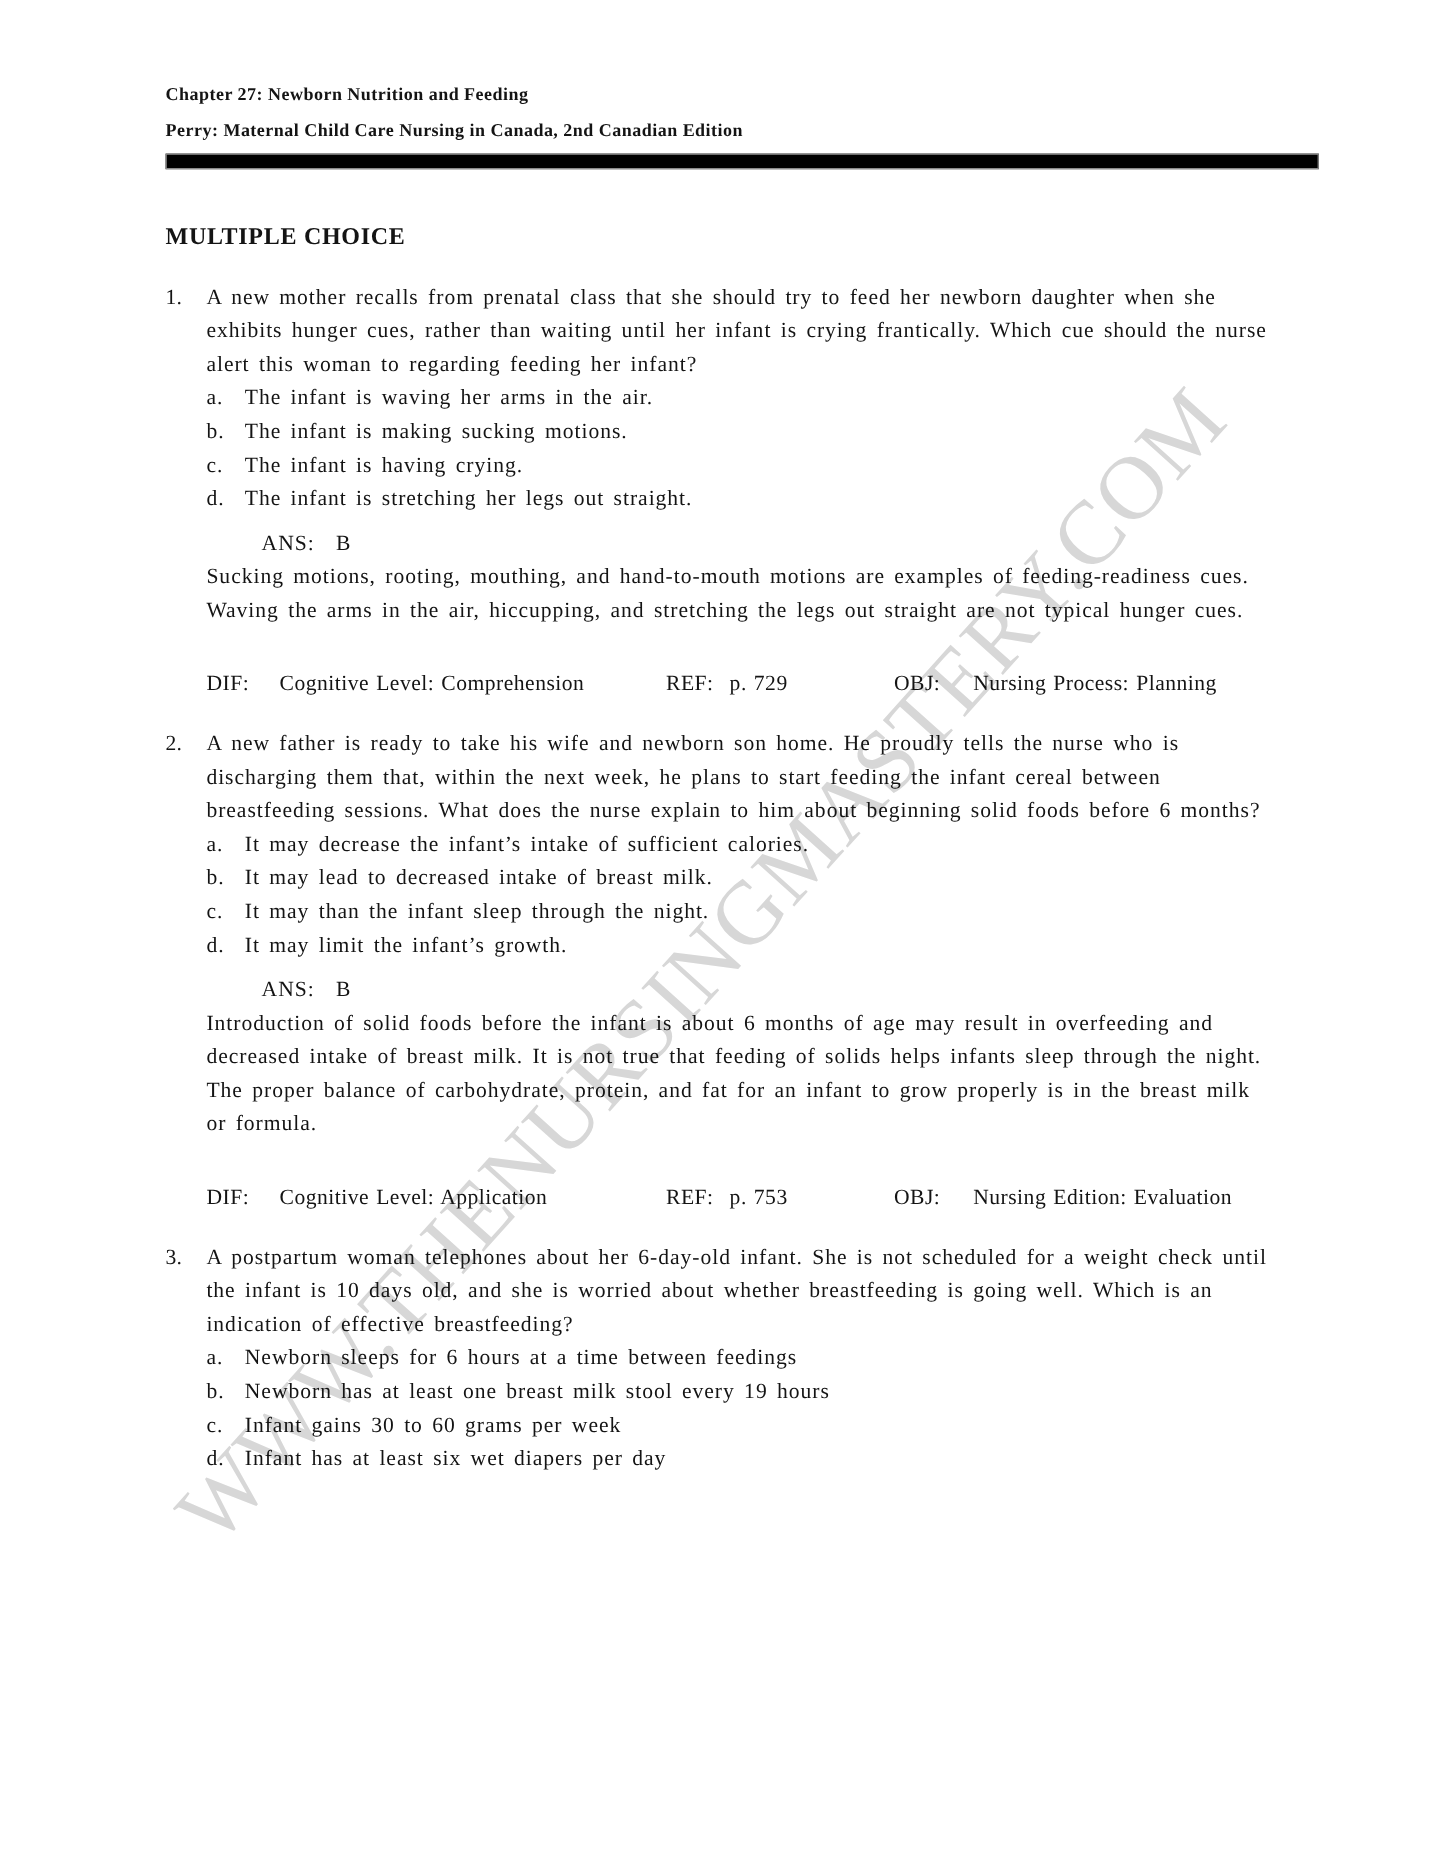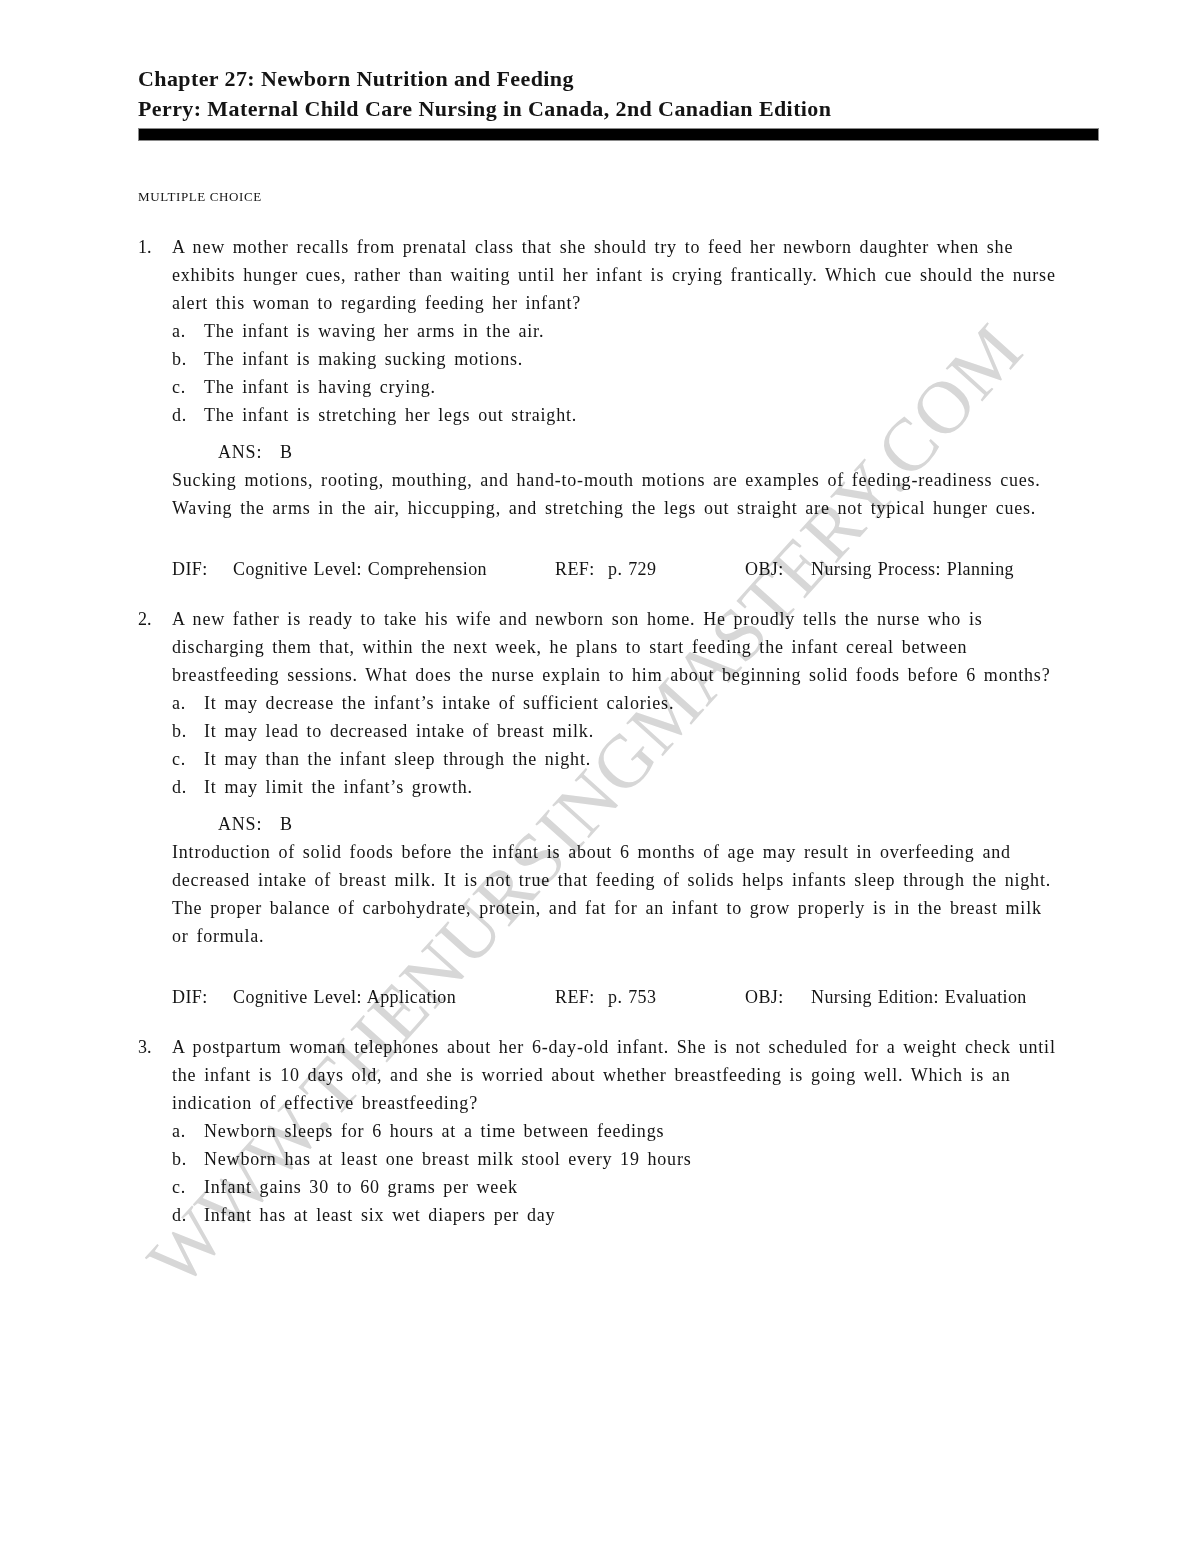--- a/index.html
+++ b/index.html
@@ -27,34 +27,34 @@
     font-family: "Liberation Serif", serif;
     user-select: none;
   }
   .content {
     position: relative;
     z-index: 1;
     padding: 64px 100px 0 138px;
   }
   .h1 {
     font-weight: bold;
-    font-size: 22px;
+    font-size: 15px;
     line-height: 30px;
     letter-spacing: 0.4px;
   }
   .rule {
     width: 961px; height: 13px;
     background: #000;
     border: 1px solid #8a8a8a;
     margin-top: 4px;
   }
   .section-title {
     margin-top: 42px;
-    font-weight: normal;
-    font-size: 13px;
+    font-weight: bold;
+    font-size: 20px;
     line-height: 28px;
     letter-spacing: 0.6px;
   }
   .question {
     margin-top: 22px;
     display: flex;
     font-size: 18px;
     line-height: 28px;
   }
   .qnum { flex: 0 0 34px; width: 34px; }

